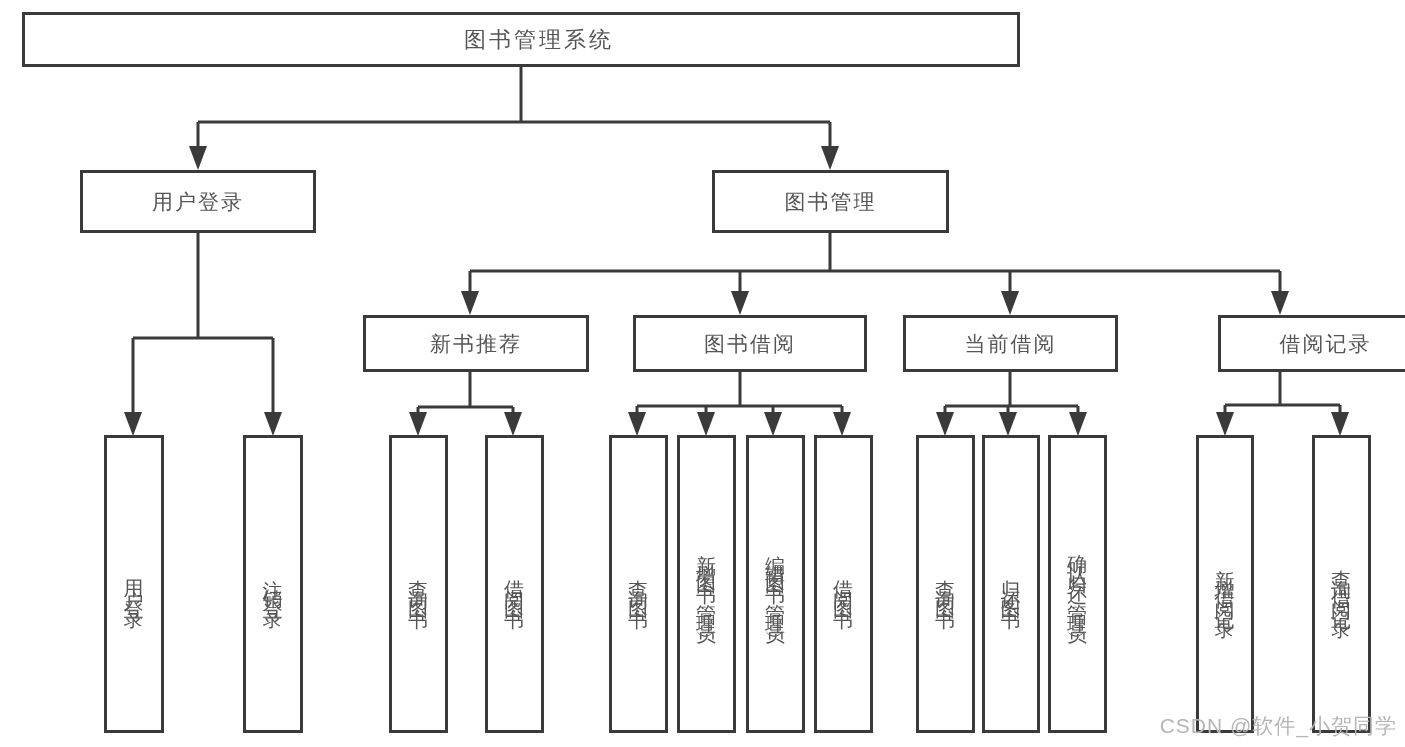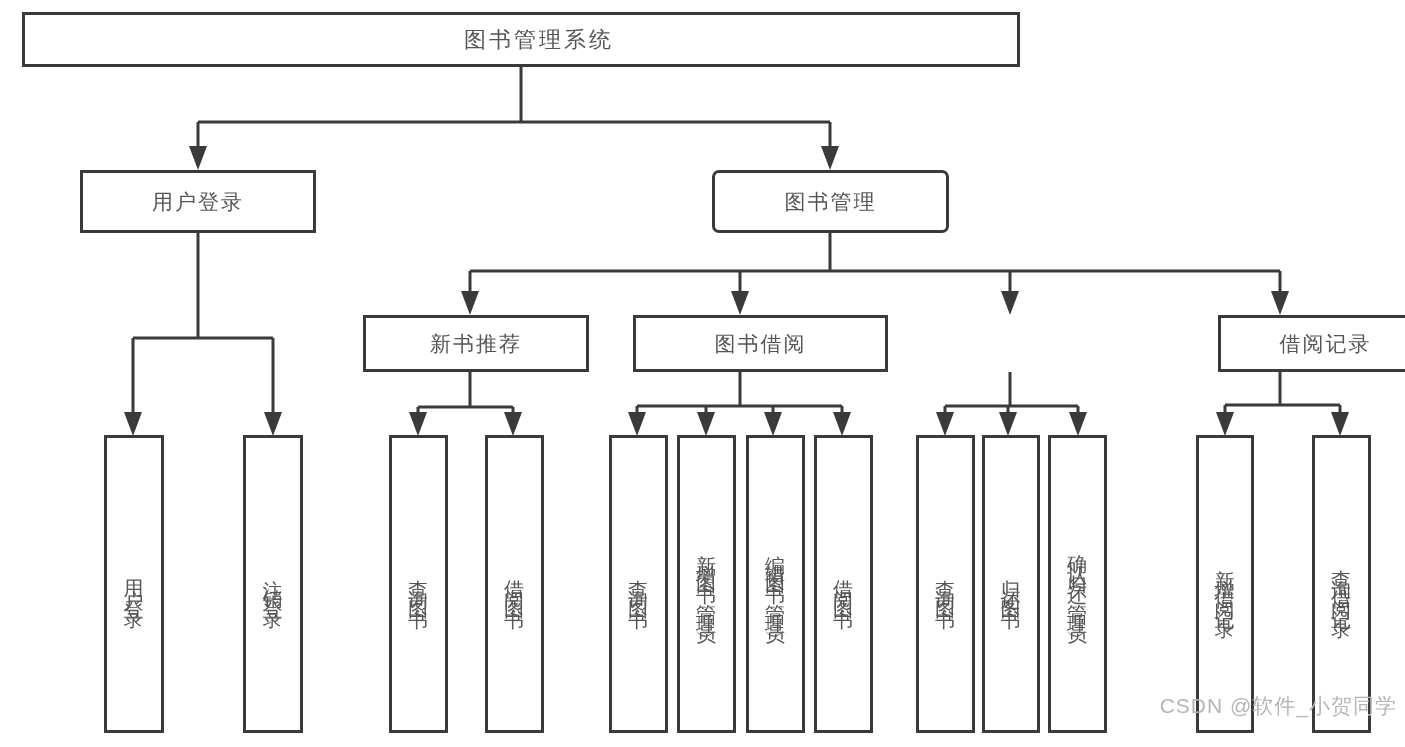--- a/index.html
+++ b/index.html
@@ -58,21 +58,21 @@
   .v-box {
     writing-mode: vertical-rl;
     font-size: 20px;
     letter-spacing: 10px;
     line-height: 1;
   }
 
   .watermark {
     position: absolute;
     right: 8px;
-    top: 692px;
+    top: 712px;
     font-size: 21px;
     letter-spacing: 1px;
     color: var(--watermark);
     white-space: nowrap;
   }
 </style>
 </head>
 <body>
 
 <div class="canvas">
@@ -123,24 +123,25 @@
     <g>
       <path d="M1280 372 V405 M1225 405 H1340 M1225 405 V414 M1340 405 V414"></path>
       <polygon points="1225,436 1216,412 1234,412"></polygon>
       <polygon points="1340,436 1331,412 1349,412"></polygon>
     </g>
   </svg>
 
   <div class="box h-box root-box" style="left:22px; top:12px; width:998px; height:55px;padding-left:36px;">图书管理系统</div>
 
   <div class="box h-box" style="left:80px; top:170px; width:236px; height:63px;">用户登录</div>
-  <div class="box h-box" style="left:712px; top:170px; width:237px; height:63px;border-radius:7px;">图书管理</div>
+  <div class="box h-box" style="left:712px; top:170px; width:237px; height:63px;">图书管理</div>
 
   <div class="box h-box" style="left:363px; top:315px; width:226px; height:57px;">新书推荐</div>
-  <div class="box h-box" style="left:633px; top:315px; width:255px; height:57px;">图书借阅</div>
+  <div class="box h-box" style="left:633px; top:315px; width:234px; height:57px;">图书借阅</div>
+  <div class="box h-box" style="left:903px; top:315px; width:215px; height:57px;">当前借阅</div>
   <div class="box h-box" style="left:1173px; top:315px; width:215px; height:57px;margin-left:45px;">借阅记录</div>
 
   <div class="box v-box" style="left:104px; top:435px; width:60px; height:298px;">用户登录</div>
   <div class="box v-box" style="left:243px; top:435px; width:60px; height:298px;">注销登录</div>
 
   <div class="box v-box" style="left:389px; top:435px; width:59px; height:298px;">查询图书</div>
   <div class="box v-box" style="left:485px; top:435px; width:59px; height:298px;">借阅图书</div>
 
   <div class="box v-box" style="left:609px; top:435px; width:59px; height:298px;">查询图书</div>
   <div class="box v-box" style="left:677px; top:435px; width:59px; height:298px;">新增图书（管理员）</div>

